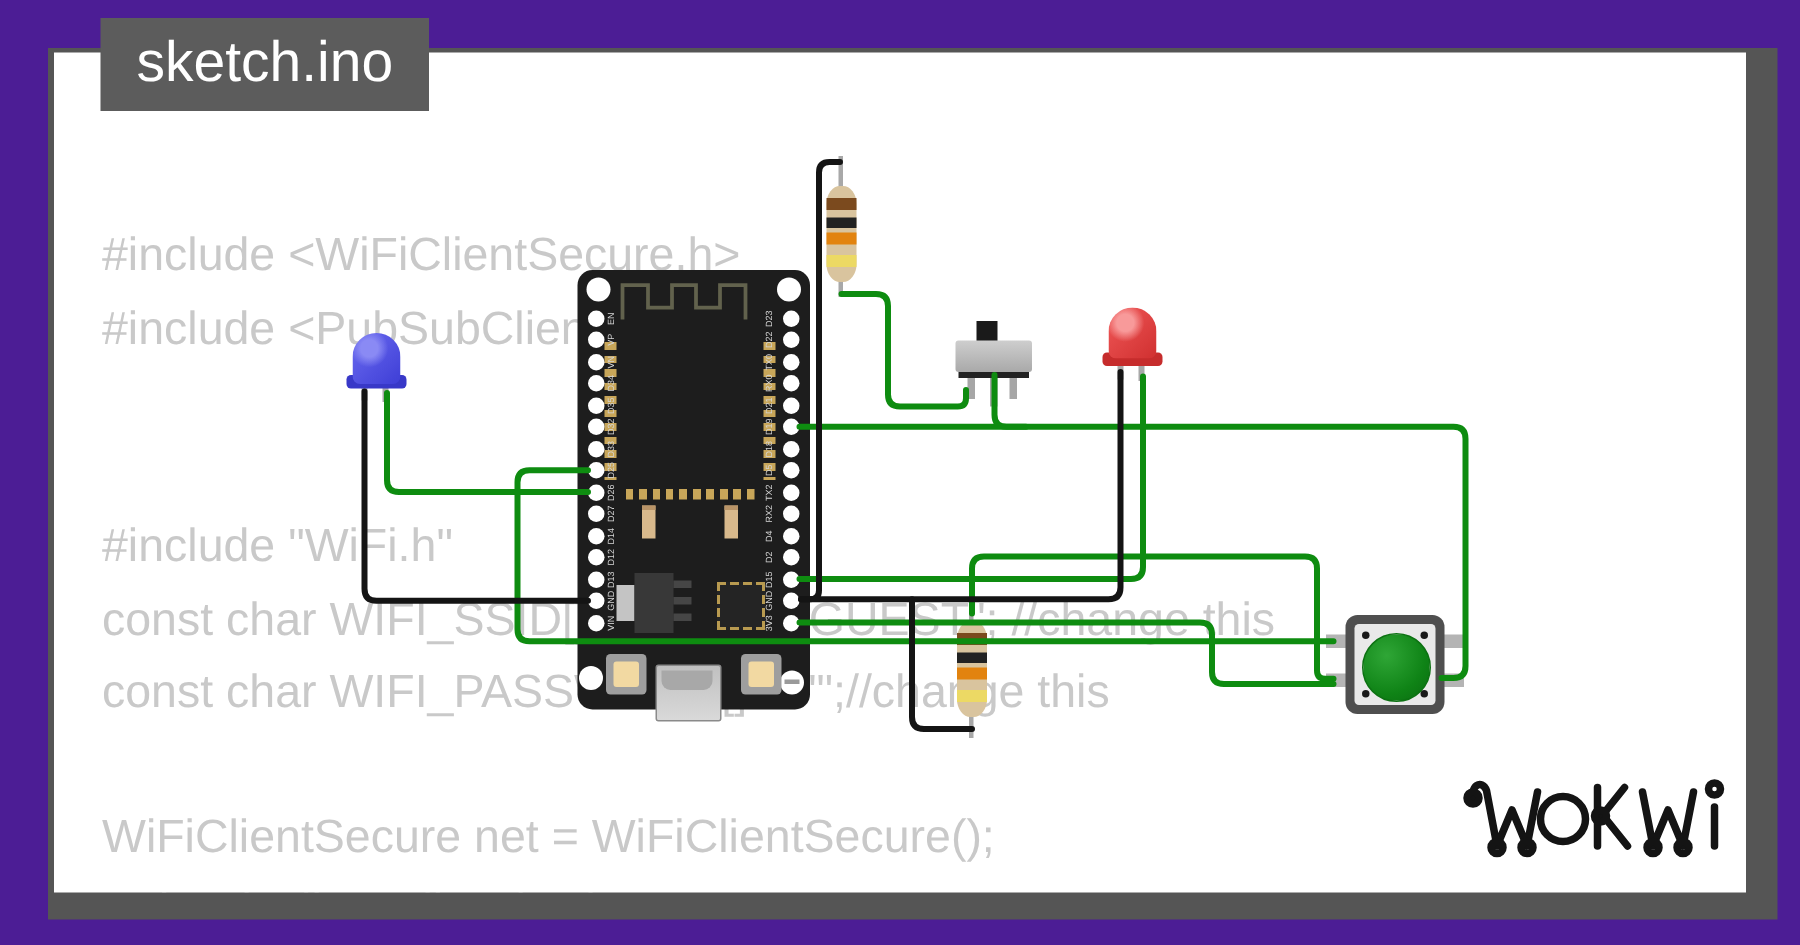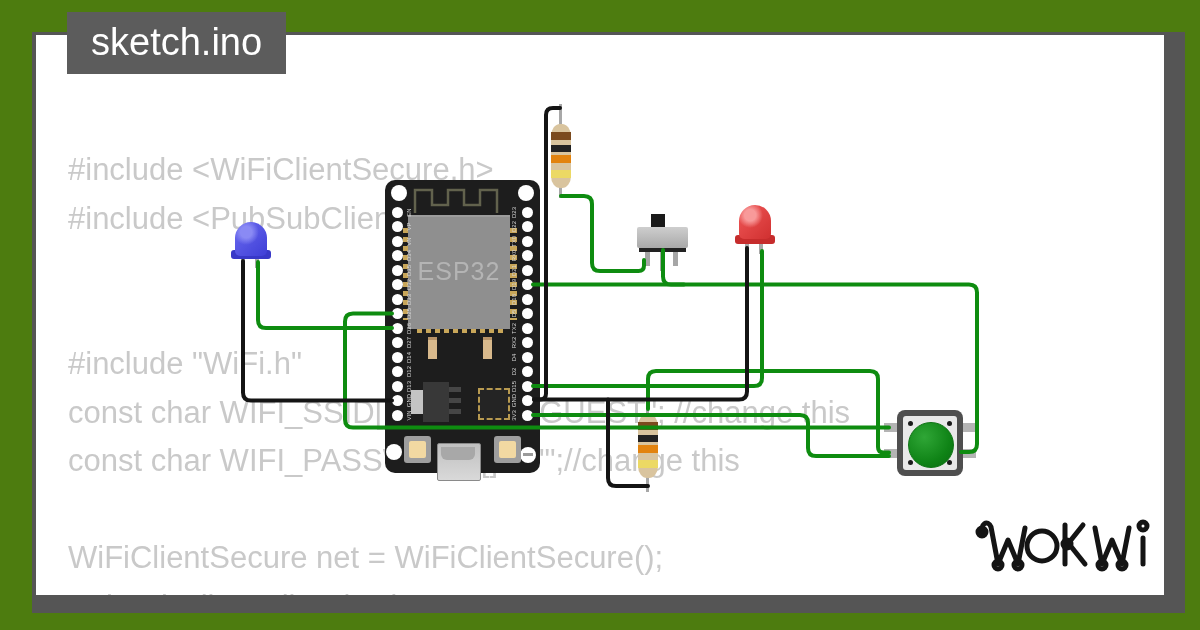--- a/index.html
+++ b/index.html
@@ -1,16 +1,16 @@
 <!DOCTYPE html>
 <html><head>
 <meta charset="utf-8">
 <style>
   html,body{margin:0;padding:0;background:#161616;}
-  .canvas{position:relative;width:1200px;height:630px;background:#4d7c0f;overflow:hidden;
+  .canvas{position:relative;width:1200px;height:630px;background:#4c1d95;overflow:hidden;
           font-family:"Liberation Sans",sans-serif;}
   .abs{position:absolute;}
   .shadow{left:32px;top:32px;width:1153px;height:581px;background:#555555;}
   .sheet{left:36px;top:35px;width:1128px;height:560px;background:#ffffff;}
   .tab{left:67px;top:12px;height:62px;padding:0 24px;background:#5c5c5c;color:#fff;
        font-size:38px;line-height:60px;z-index:6;}
   .code{left:68px;top:146px;width:1080px;height:449px;overflow:hidden;z-index:2;
         font-size:31px;line-height:48.5px;white-space:pre;color:#c9c9c9;}
   
   .board{left:385px;top:180px;width:155px;height:293px;background:#1d1d1d;border-radius:10px;z-index:3;}
@@ -86,23 +86,20 @@
     <div class="hole mount abs" style="left:6px;top:5px"></div>
     <div class="hole mount abs" style="left:133px;top:5px"></div>
     <div class="hole mount abs" style="left:1px;top:264px"></div>
     <div class="hole mount abs" style="left:135px;top:267px"></div>
     <div class="abs" style="left:138px;top:273px;width:10px;height:3px;background:#9a9a9a"></div>
 
     <div class="abs padcol" style="left:18px;top:48px"></div>
     <div class="abs padcol" style="left:124px;top:48px"></div>
     <div class="abs padrow" style="left:32px;top:146px"></div>
 
-    <div class="abs shield">
-      <div class="shield-label">ESP32</div>
-    </div>
 
     <div class="abs reg-tab"></div>
     <div class="abs reg-body"></div>
     <div class="abs reg-leg" style="left:64px;top:207px"></div>
     <div class="abs reg-leg" style="left:64px;top:218px"></div>
     <div class="abs reg-leg" style="left:64px;top:229px"></div>
 
     <div class="abs qfn"></div>
 
     <div class="abs cap" style="left:43px;top:157px"></div>

